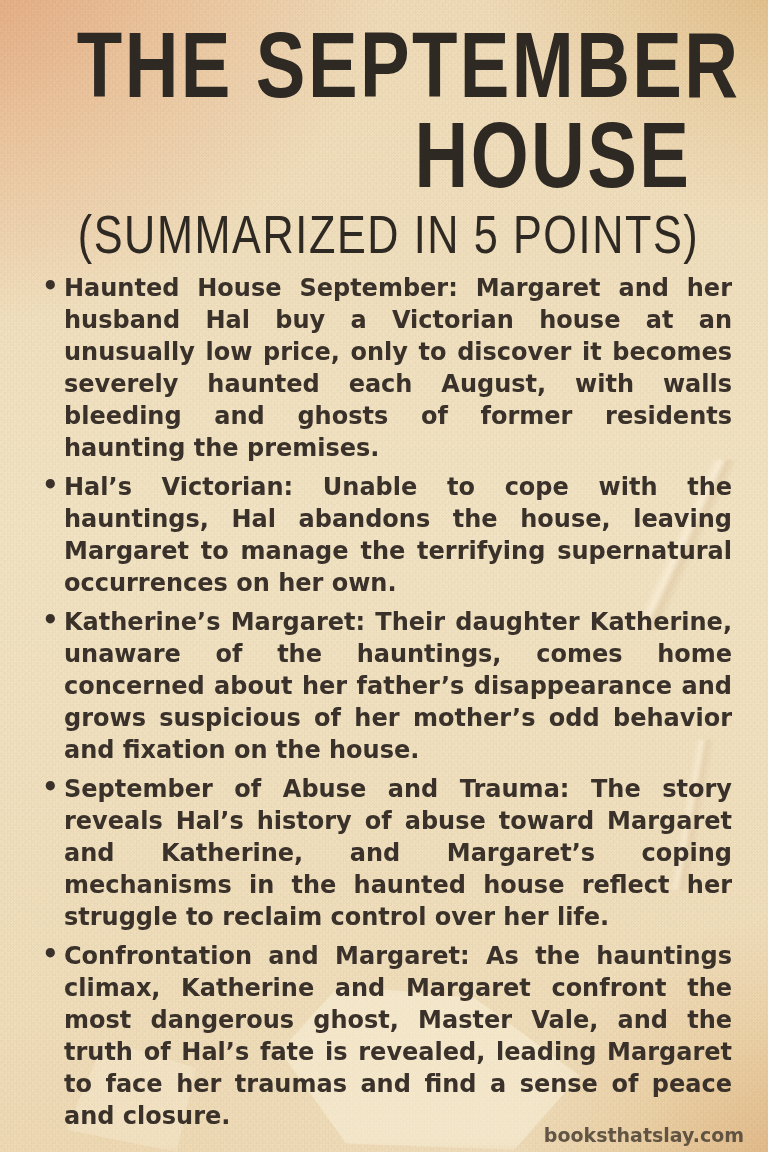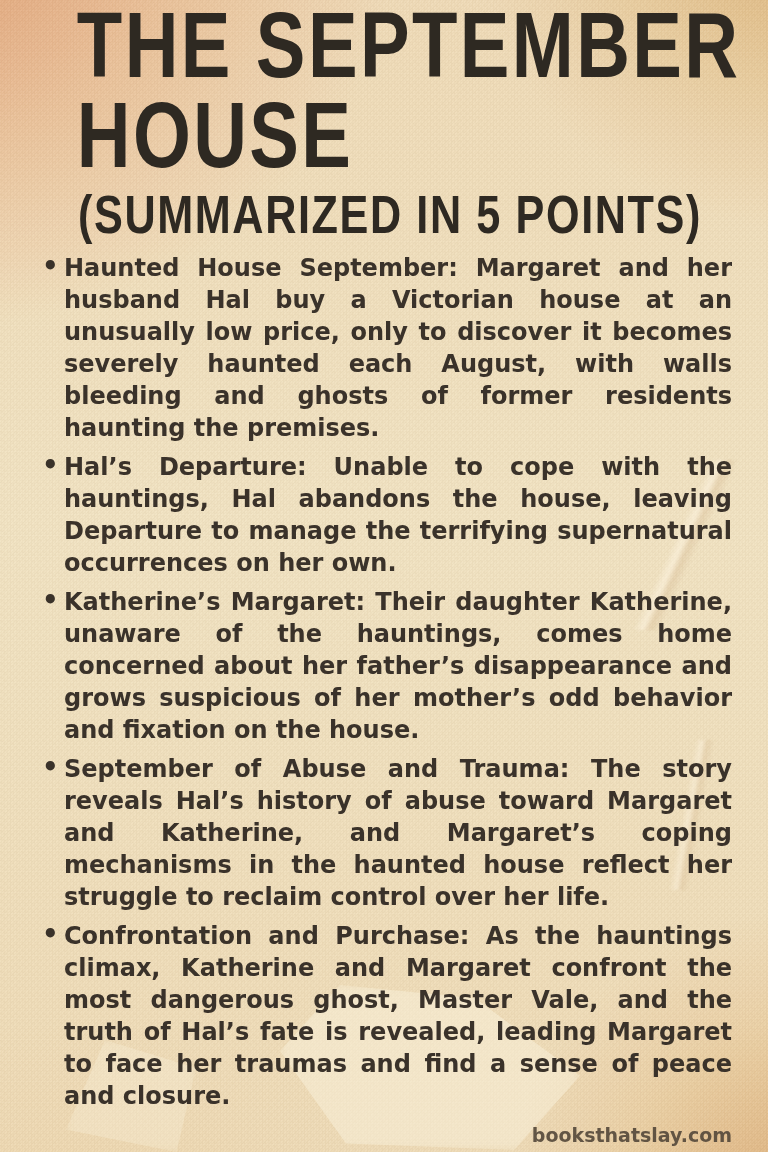--- a/index.html
+++ b/index.html
@@ -31,32 +31,32 @@
   .crease.c2{left:610px;top:740px;width:158px;height:150px;
     background:linear-gradient(100deg, transparent 46%, rgba(255,246,228,0.45) 50%, rgba(190,150,105,0.16) 53%, transparent 57%);}
   .patch{position:absolute;pointer-events:none;filter:blur(5px);}
   .patch.p1{left:280px;top:985px;width:300px;height:165px;background:rgba(250,242,219,0.50);
     clip-path:polygon(20% 0,65% 8%,100% 55%,78% 100%,22% 96%,0 40%);}
   .patch.p2{left:66px;top:1040px;width:130px;height:112px;background:rgba(250,242,219,0.35);
     clip-path:polygon(30% 0,100% 25%,85% 100%,0 80%);}
 
   .content{position:relative;z-index:2;}
 
-  .masthead{text-align:left;color:var(--title,#2e2922);}
+  .masthead{padding-top:20px;text-align:right;color:var(--title,#2e2922);}
   .title{margin:0;font-family:"Liberation Sans","DejaVu Sans",sans-serif;font-weight:700;line-height:90px;font-size:93px;}
   .title .cond{display:block;transform:scaleX(0.80);letter-spacing:3px;white-space:nowrap;}
-  .subtitle{margin-top:10px;font-family:"Liberation Sans","DejaVu Sans",sans-serif;font-weight:700;font-size:54px;line-height:48px;}
+  .subtitle{margin-top:10px;font-family:"Liberation Sans","DejaVu Sans",sans-serif;font-weight:400;font-size:54px;line-height:48px;}
   .subtitle .cond{display:inline-block;transform:scaleX(0.80);letter-spacing:2px;white-space:nowrap;}
 
   .points{list-style:none;margin:14px 36px 0 40px;padding:0;
     color:var(--text,#3a322a);font-weight:700;font-size:24px;line-height:32px;text-align:justify;}
   .points li{position:relative;padding-left:24px;margin-bottom:7px;}
   .points .dot{position:absolute;left:2px;top:-2px;font-size:26px;}
 
-  .watermark{position:absolute;right:36px;bottom:6px;z-index:3;
+  .watermark{position:absolute;right:24px;bottom:6px;z-index:3;
     font-weight:700;font-size:19px;color:var(--watermark,#54483a);opacity:0.9;}
 </style>
 </head>
 <body>
 
 <div class="poster">
   <div class="bg"></div>
   <div class="crease c1"></div>
   <div class="crease c2"></div>
   <div class="patch p1"></div>
@@ -74,35 +74,35 @@
     </header>
 
     <ul class="points">
       <li>
         <span class="dot">•</span>
         <span>Haunted House September:</span>
         <span>Margaret and her husband Hal buy a Victorian house at an unusually low price, only to discover it becomes severely haunted each August, with walls bleeding and ghosts of former residents haunting the premises.</span>
       </li>
       <li>
         <span class="dot">•</span>
-        <span>Hal’s Departure:</span>
-        <span>Unable to cope with the hauntings, Hal abandons the house, leaving Departure to manage the terrifying supernatural occurrences on her own.</span>
+        <span>Hal’s Victorian:</span>
+        <span>Unable to cope with the hauntings, Hal abandons the house, leaving Margaret to manage the terrifying supernatural occurrences on her own.</span>
       </li>
       <li>
         <span class="dot">•</span>
         <span>Katherine’s Margaret:</span>
         <span>Their daughter Katherine, unaware of the hauntings, comes home concerned about her father’s disappearance and grows suspicious of her mother’s odd behavior and fixation on the house.</span>
       </li>
       <li>
         <span class="dot">•</span>
         <span>September of Abuse and Trauma:</span>
         <span>The story reveals Hal’s history of abuse toward Margaret and Katherine, and Margaret’s coping mechanisms in the haunted house reflect her struggle to reclaim control over her life.</span>
       </li>
       <li>
         <span class="dot">•</span>
-        <span>Confrontation and Purchase:</span>
+        <span>Confrontation and Margaret:</span>
         <span>As the hauntings climax, Katherine and Margaret confront the most dangerous ghost, Master Vale, and the truth of Hal’s fate is revealed, leading Margaret to face her traumas and find a sense of peace and closure.</span>
       </li>
     </ul>
   </div>
 
   <div class="watermark">booksthatslay.com</div>
 </div>
 
 </body></html>

